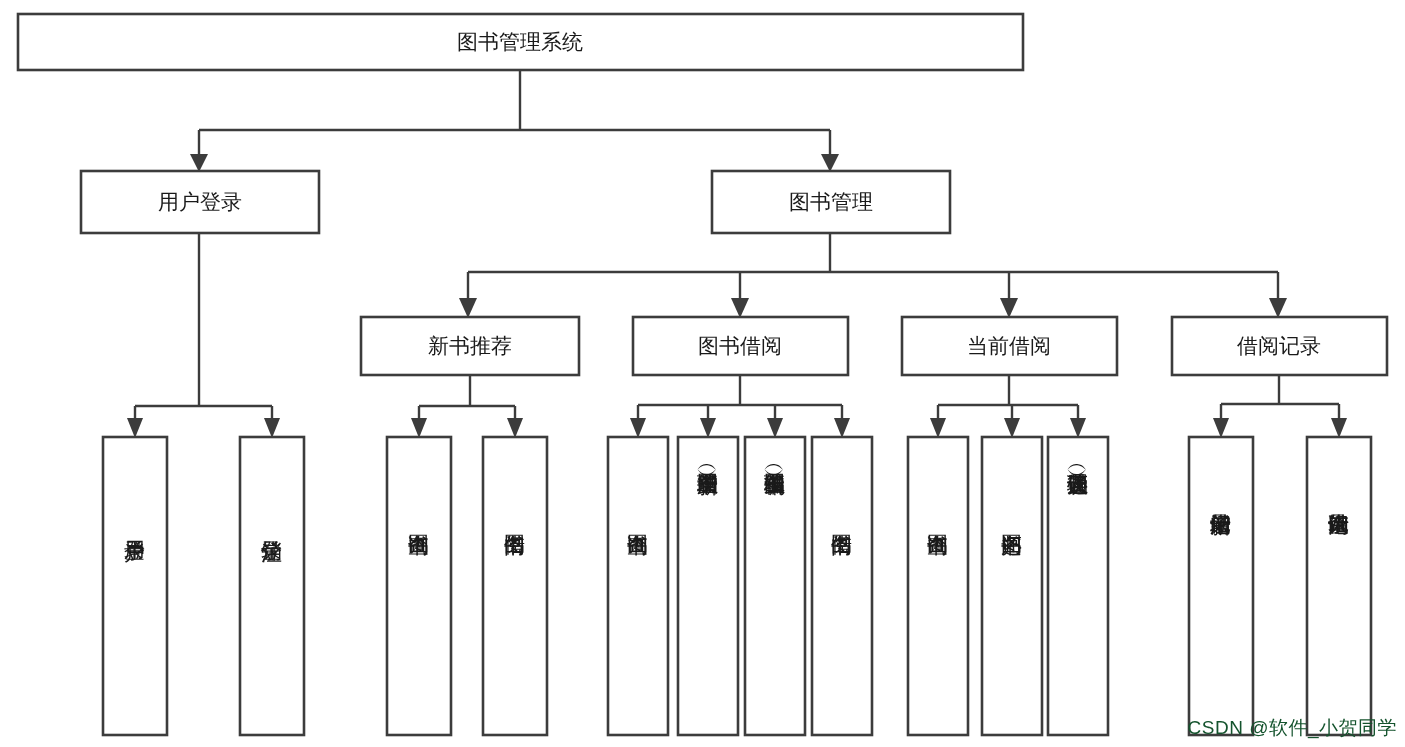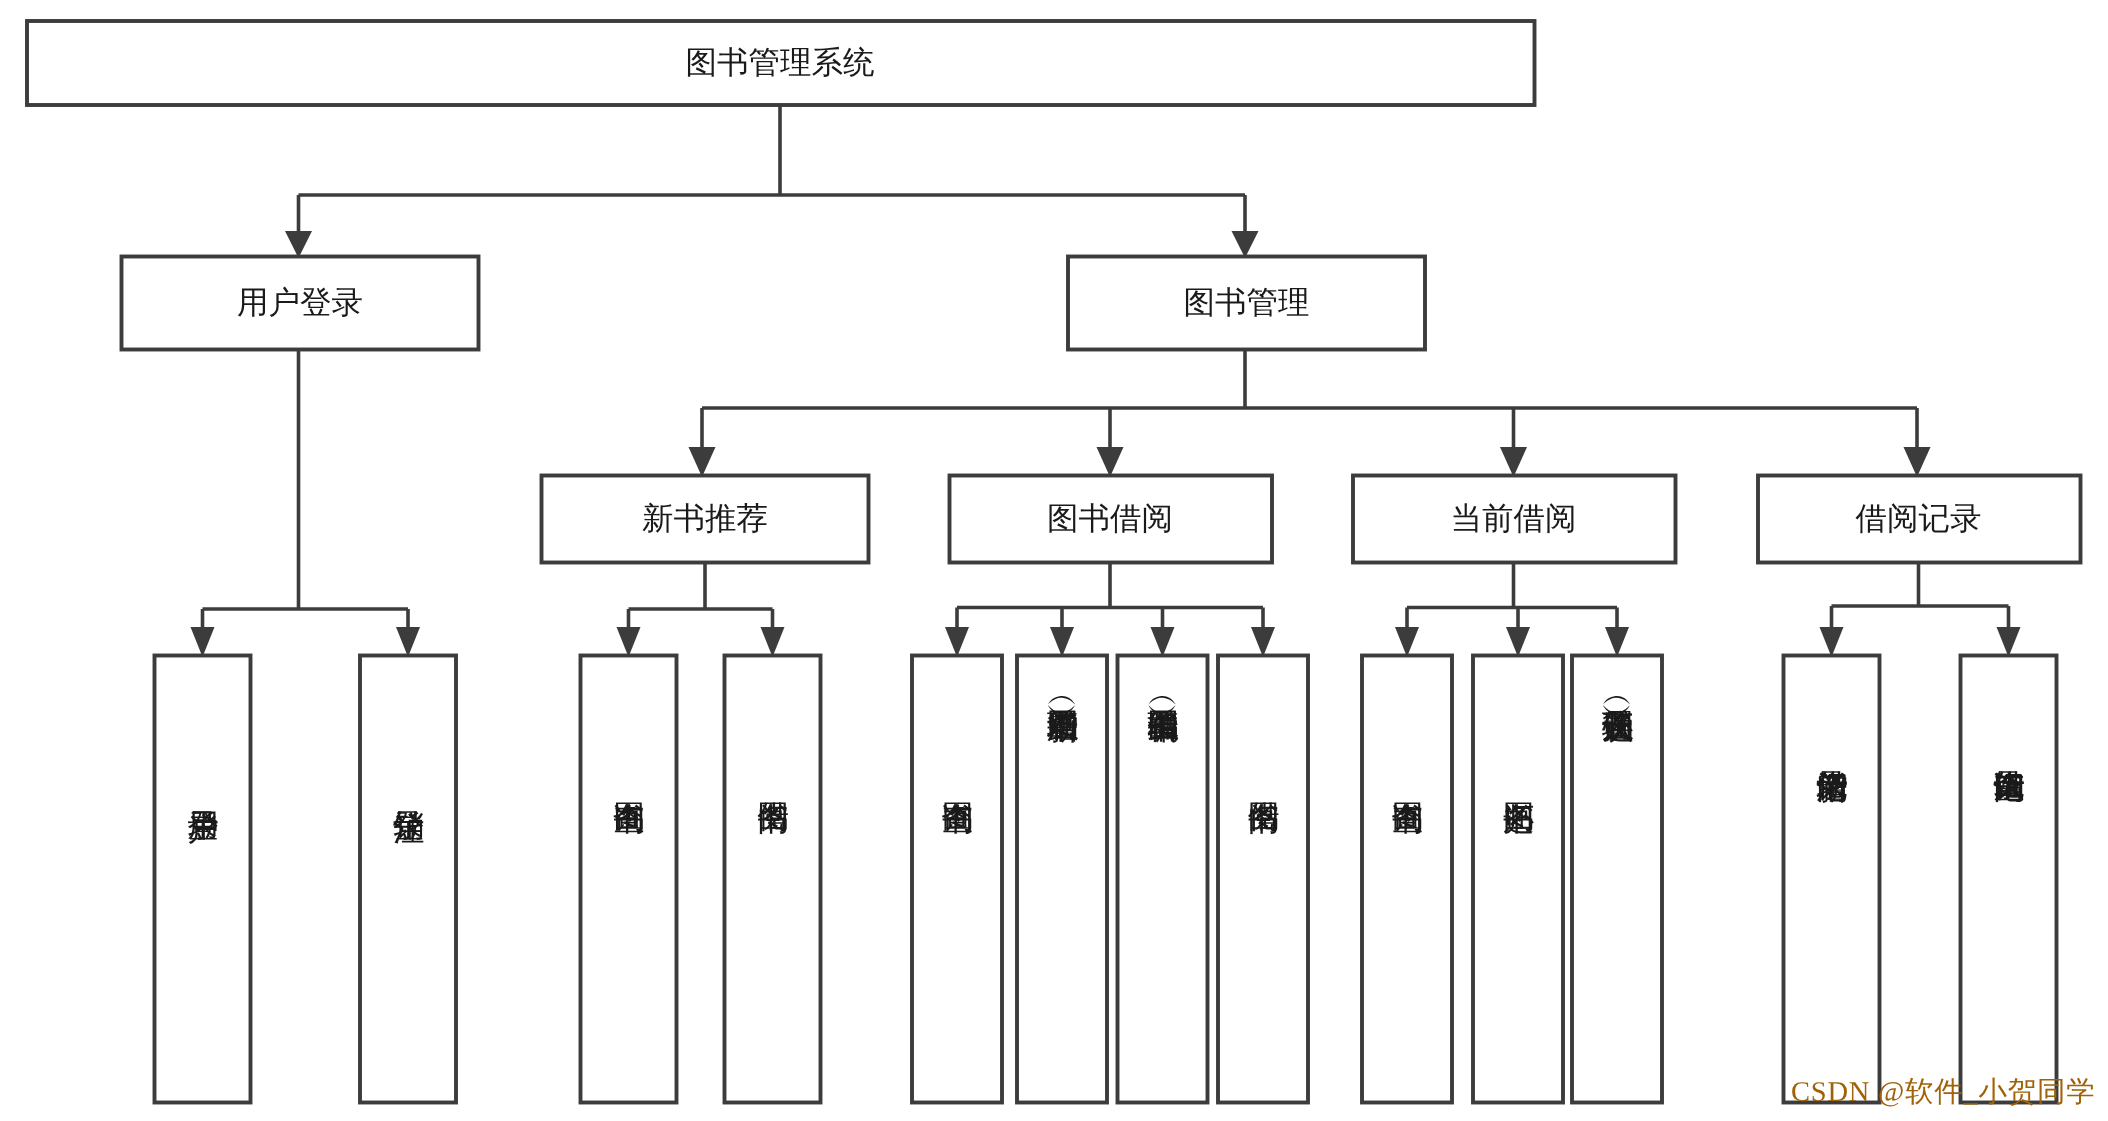--- a/index.html
+++ b/index.html
@@ -51,23 +51,23 @@
     fill: none;
   }
   .arrow-head {
     fill: #3c3c3c;
     stroke: none;
   }
   .watermark {
     position: absolute;
     right: 8px;
     bottom: 6px;
-    font-family: Liberation Serif, serif;
+    font-family: Liberation Sans, sans-serif;
     font-size: 19px;
-    color: #a16207;
+    color: #14532d;
     letter-spacing: 0.5px;
     white-space: nowrap;
     user-select: none;
   }
 </style>
 </head>
 <body>
 
 <div id="diagram-root">
 

